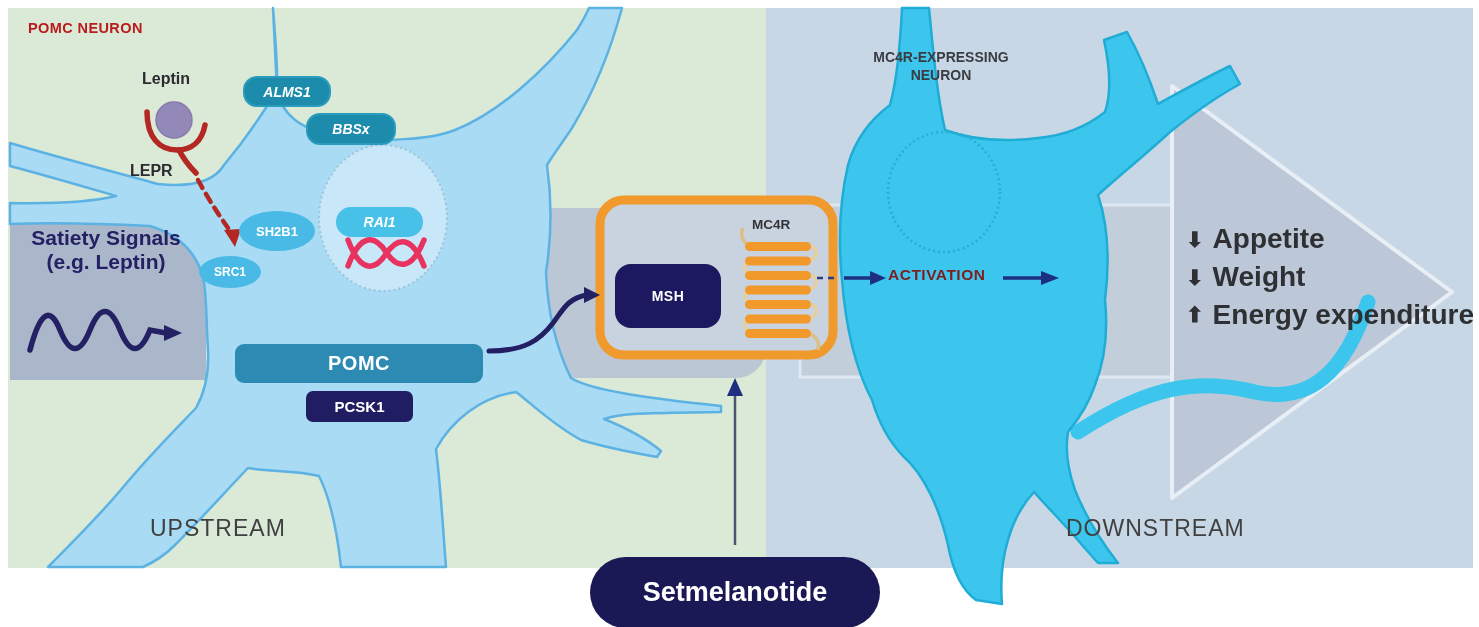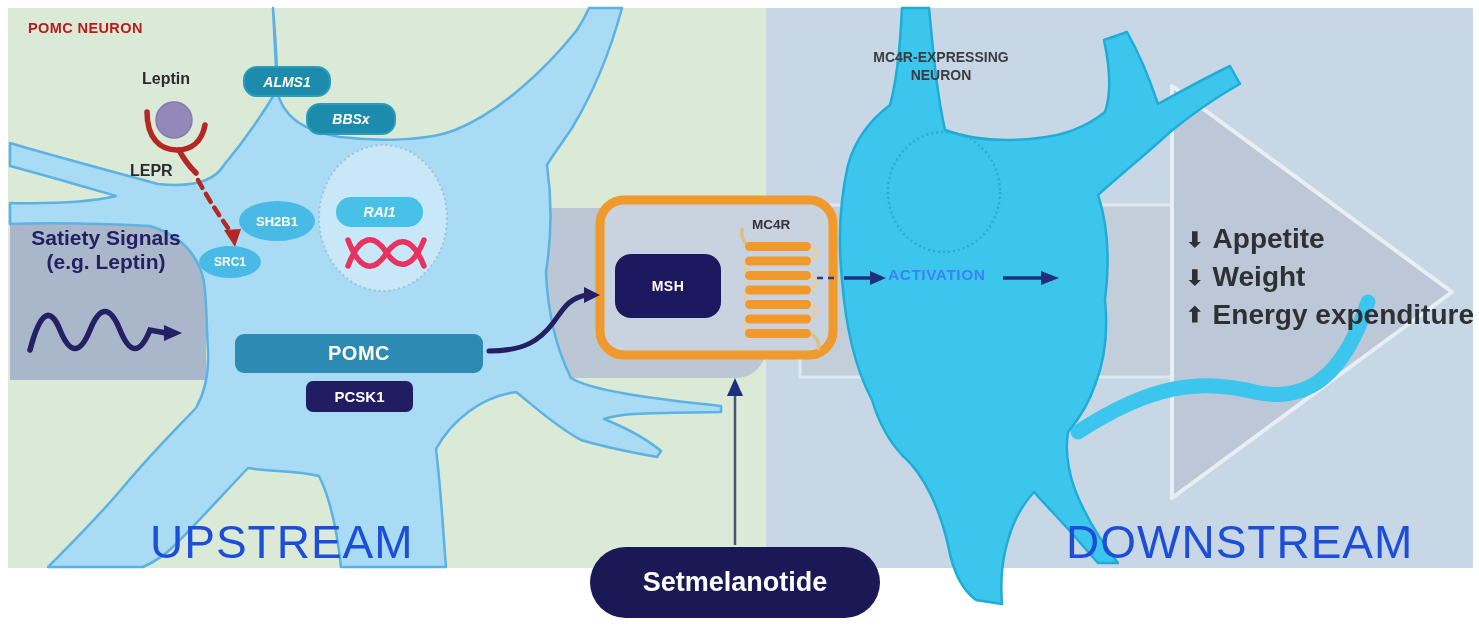--- a/index.html
+++ b/index.html
@@ -4,26 +4,26 @@
 <style>
   html,body{margin:0;padding:0;background:#ffffff;}
   #stage{
     position:relative;width:1479px;height:627px;background:#ffffff;overflow:hidden;
     font-family:"Liberation Sans",sans-serif;
   }
   #canvas{position:absolute;left:0;top:0;}
   .lbl{position:absolute;white-space:nowrap;}
   .pill{
     position:absolute;display:flex;align-items:center;justify-content:center;
-    color:#fff;font-weight:bold;text-align:center;
+    color:#fff;font-weight:bold;text-align:center;margin-top:10px;
   }
   .gene-teal{background:#1d8bab;font-style:italic;border:2px solid #2a9cbd;}
   .gene-sky{background:#49bae5;}
   .dark-title{color:#2b2c31;font-weight:bold;}
-  .zone{color:#1d4ed8;font-size:46px;letter-spacing:1px;}
+  .zone{color:#404040;font-size:23px;letter-spacing:1px;}
   .fx-row{display:flex;align-items:center;margin-bottom:7px;}
   .fx-glyph{font-size:21px;font-weight:bold;color:#2e3033;margin-right:9px;line-height:1;}
   .fx-label{font-size:28px;font-weight:bold;color:#2e3033;line-height:1.1;}
 </style>
 </head>
 <body>
 
 <div id="stage">
 
 <svg id="canvas" width="1479" height="627" viewBox="0 0 1479 627">
@@ -178,21 +178,21 @@
 
 <div class="pill" style="left:615px;top:254px;width:106px;height:64px;border-radius:16px;background:#1d1960;font-size:14px;letter-spacing:.5px;">MSH</div>
 
 <div class="lbl dark-title" style="left:752px;top:217px;font-size:13.5px;color:#33343a;">MC4R</div>
 
 <div class="lbl" style="left:856px;top:48px;width:170px;text-align:center;font-size:14px;font-weight:bold;color:#3a3c42;line-height:1.3;white-space:normal;">
   <div>MC4R-EXPRESSING</div>
   <div>NEURON</div>
 </div>
 
-<div class="lbl" style="left:888px;top:266px;font-size:15.5px;font-weight:bold;color:#3b82f6;letter-spacing:.5px;">ACTIVATION</div>
+<div class="lbl" style="left:888px;top:266px;font-size:15.5px;font-weight:bold;color:#7f1d1d;letter-spacing:.5px;">ACTIVATION</div>
 
 <div class="lbl" style="left:1186px;top:224px;">
   <div class="fx-row">
     <span class="fx-glyph">⬇</span>
     <span class="fx-label">Appetite</span>
   </div>
   <div class="fx-row">
     <span class="fx-glyph">⬇</span>
     <span class="fx-label">Weight</span>
   </div>

